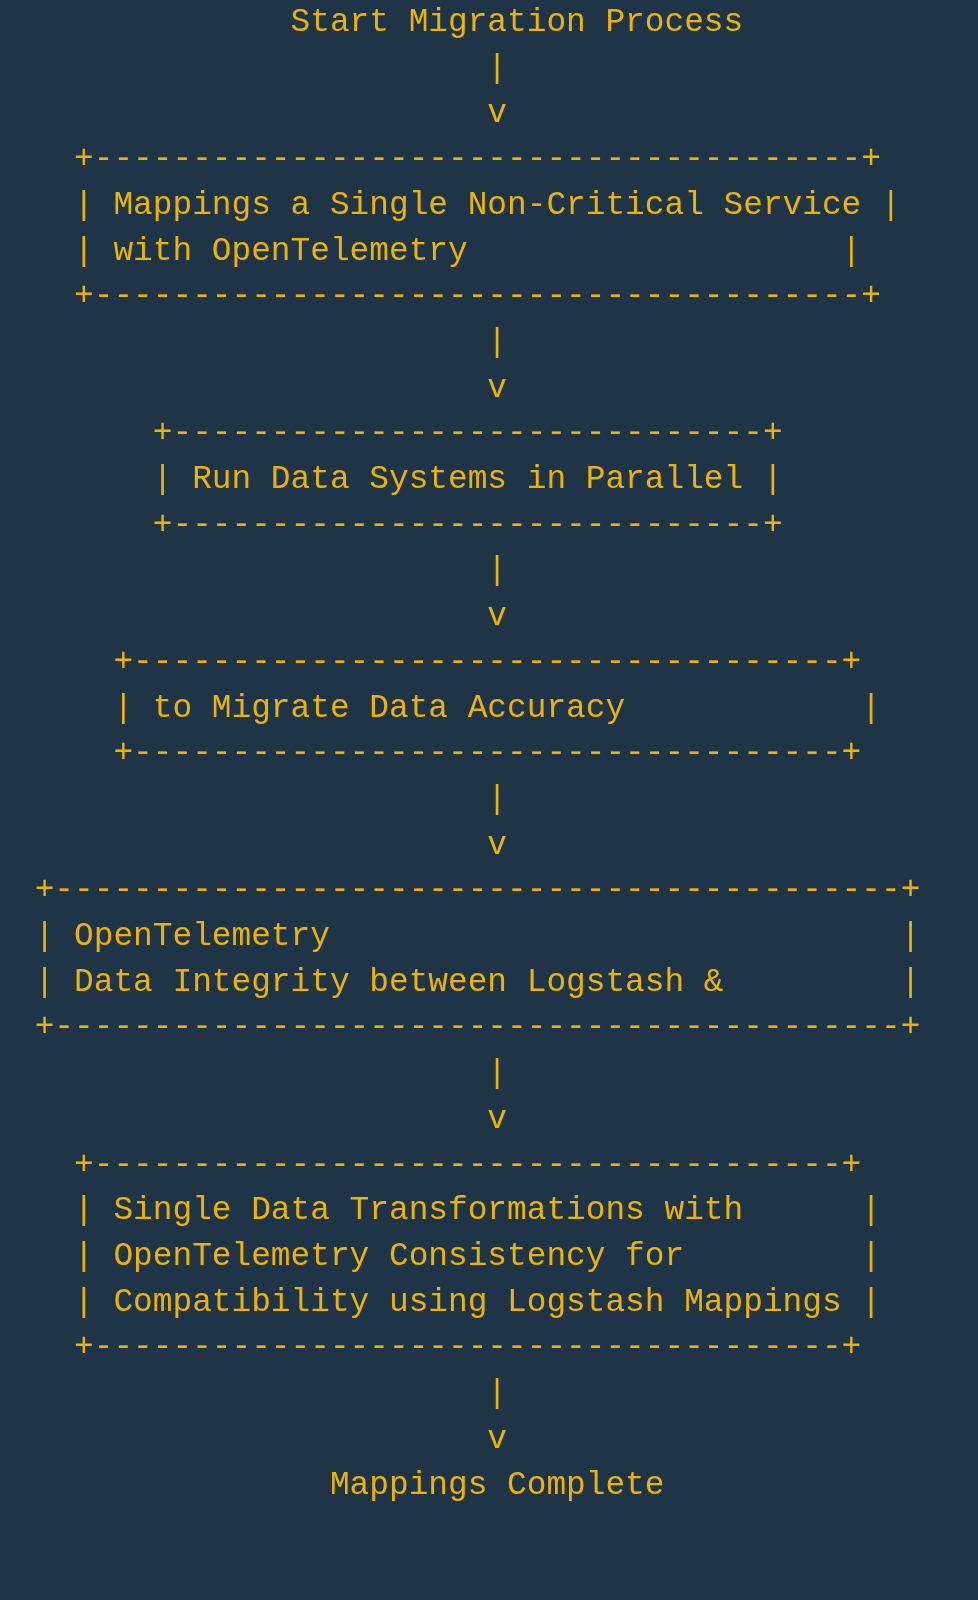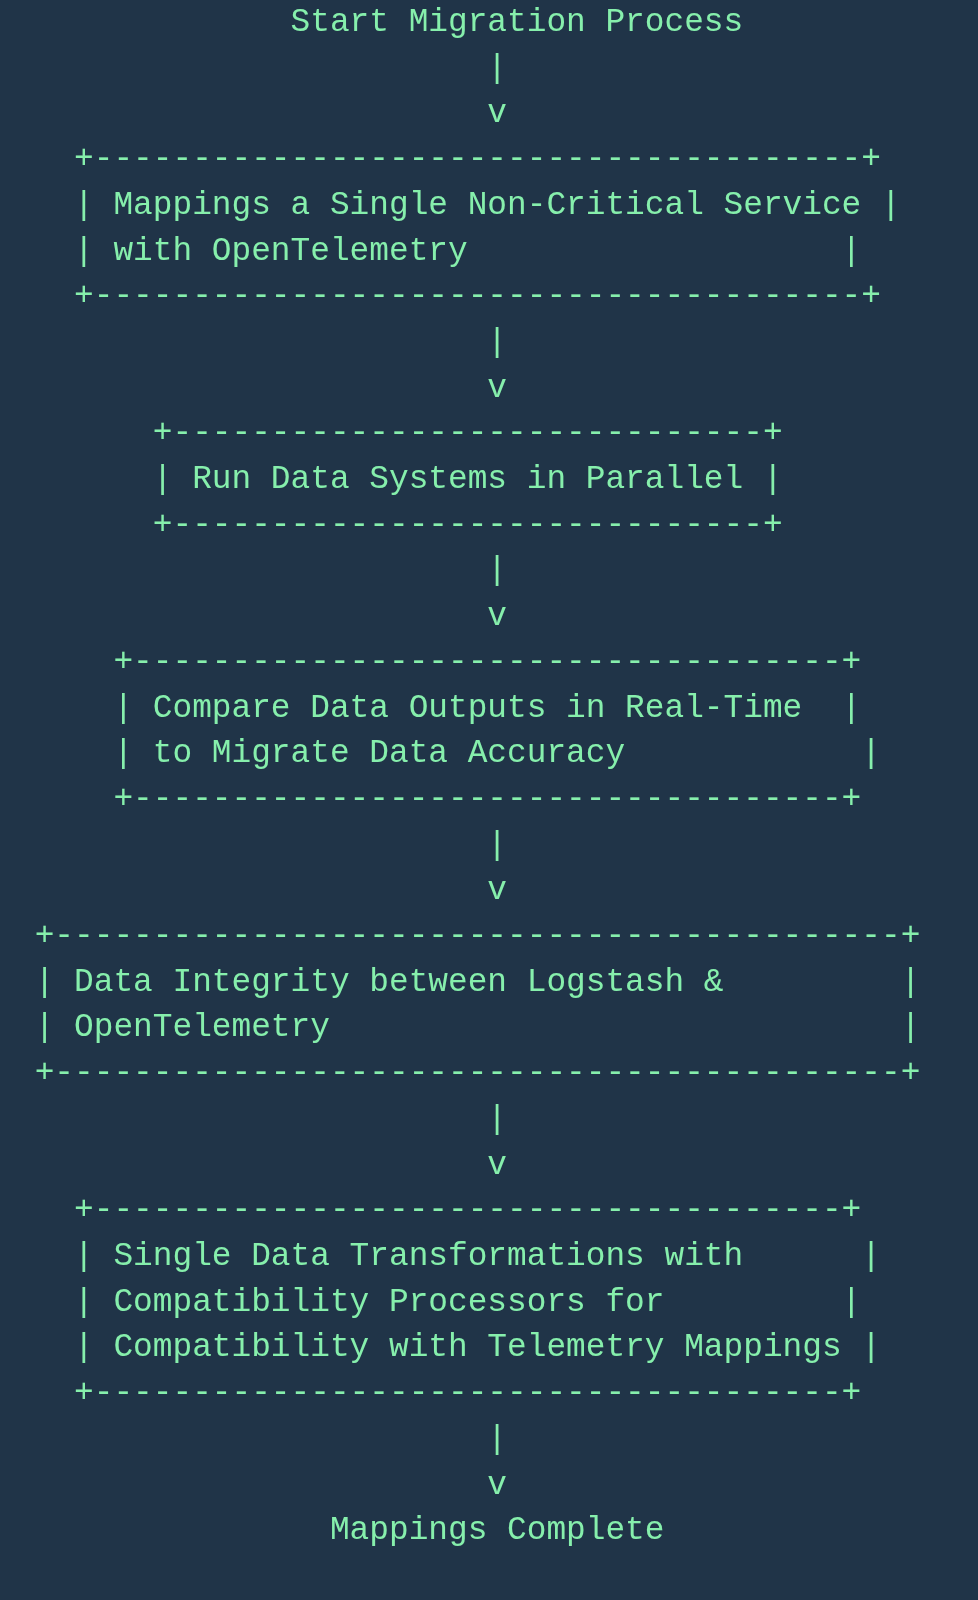--- a/index.html
+++ b/index.html
@@ -27,21 +27,21 @@
     letter-spacing: 0;
   }
   .ln {
     white-space: pre;
     height: 45.71px;
   }
 </style>
 </head>
 <body style="background: rgb(32, 52, 72);">
 
-<main class="ascii-grid" style="color: #86efac;">
+<main class="ascii-grid" style="color: #eab308;">
   <div class="ln">              Start Migration Process</div>
   <div class="ln">                        |</div>
   <div class="ln">                        v</div>
 
   <div>
     <div class="ln">   +---------------------------------------+</div>
     <div class="ln">   | Mappings a Single Non-Critical Service |</div>
     <div class="ln">   | with OpenTelemetry                   |</div>
     <div class="ln">   +---------------------------------------+</div>
   </div>
@@ -53,42 +53,41 @@
     <div class="ln">       +------------------------------+</div>
     <div class="ln">       | Run Data Systems in Parallel |</div>
     <div class="ln">       +------------------------------+</div>
   </div>
 
   <div class="ln">                        |</div>
   <div class="ln">                        v</div>
 
   <div>
     <div class="ln">     +------------------------------------+</div>
-    <div class="ln">     | Compare Data Outputs in Real-Time  |</div>
     <div class="ln">     | to Migrate Data Accuracy            |</div>
     <div class="ln">     +------------------------------------+</div>
   </div>
 
   <div class="ln">                        |</div>
   <div class="ln">                        v</div>
 
   <div>
     <div class="ln"> +-------------------------------------------+</div>
+    <div class="ln"> | OpenTelemetry                             |</div>
     <div class="ln"> | Data Integrity between Logstash &amp;         |</div>
-    <div class="ln"> | OpenTelemetry                             |</div>
     <div class="ln"> +-------------------------------------------+</div>
   </div>
 
   <div class="ln">                        |</div>
   <div class="ln">                        v</div>
 
   <div>
     <div class="ln">   +--------------------------------------+</div>
     <div class="ln">   | Single Data Transformations with      |</div>
-    <div class="ln">   | Compatibility Processors for         |</div>
-    <div class="ln">   | Compatibility with Telemetry Mappings |</div>
+    <div class="ln">   | OpenTelemetry Consistency for         |</div>
+    <div class="ln">   | Compatibility using Logstash Mappings |</div>
     <div class="ln">   +--------------------------------------+</div>
   </div>
 
   <div class="ln">                        |</div>
   <div class="ln">                        v</div>
   <div class="ln">                Mappings Complete</div>
 </main>
 
 </body></html>

